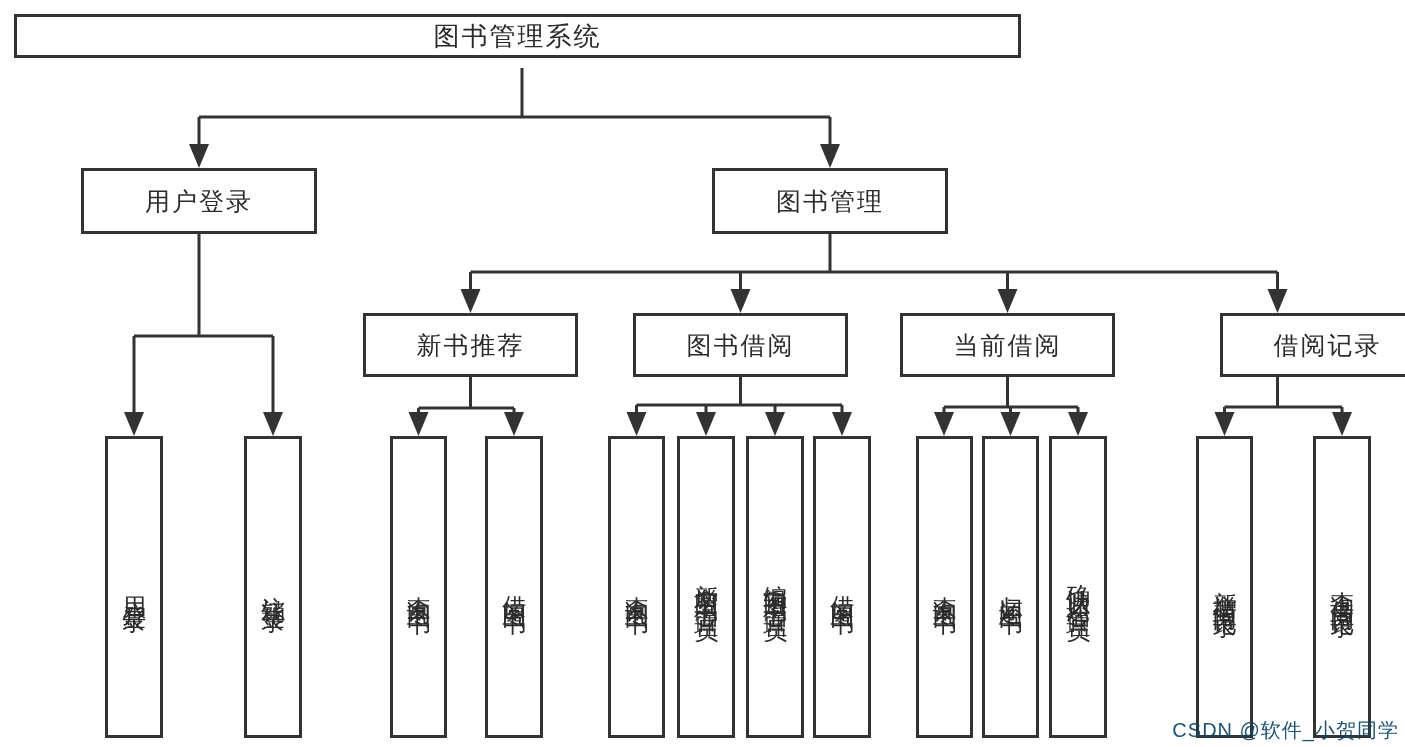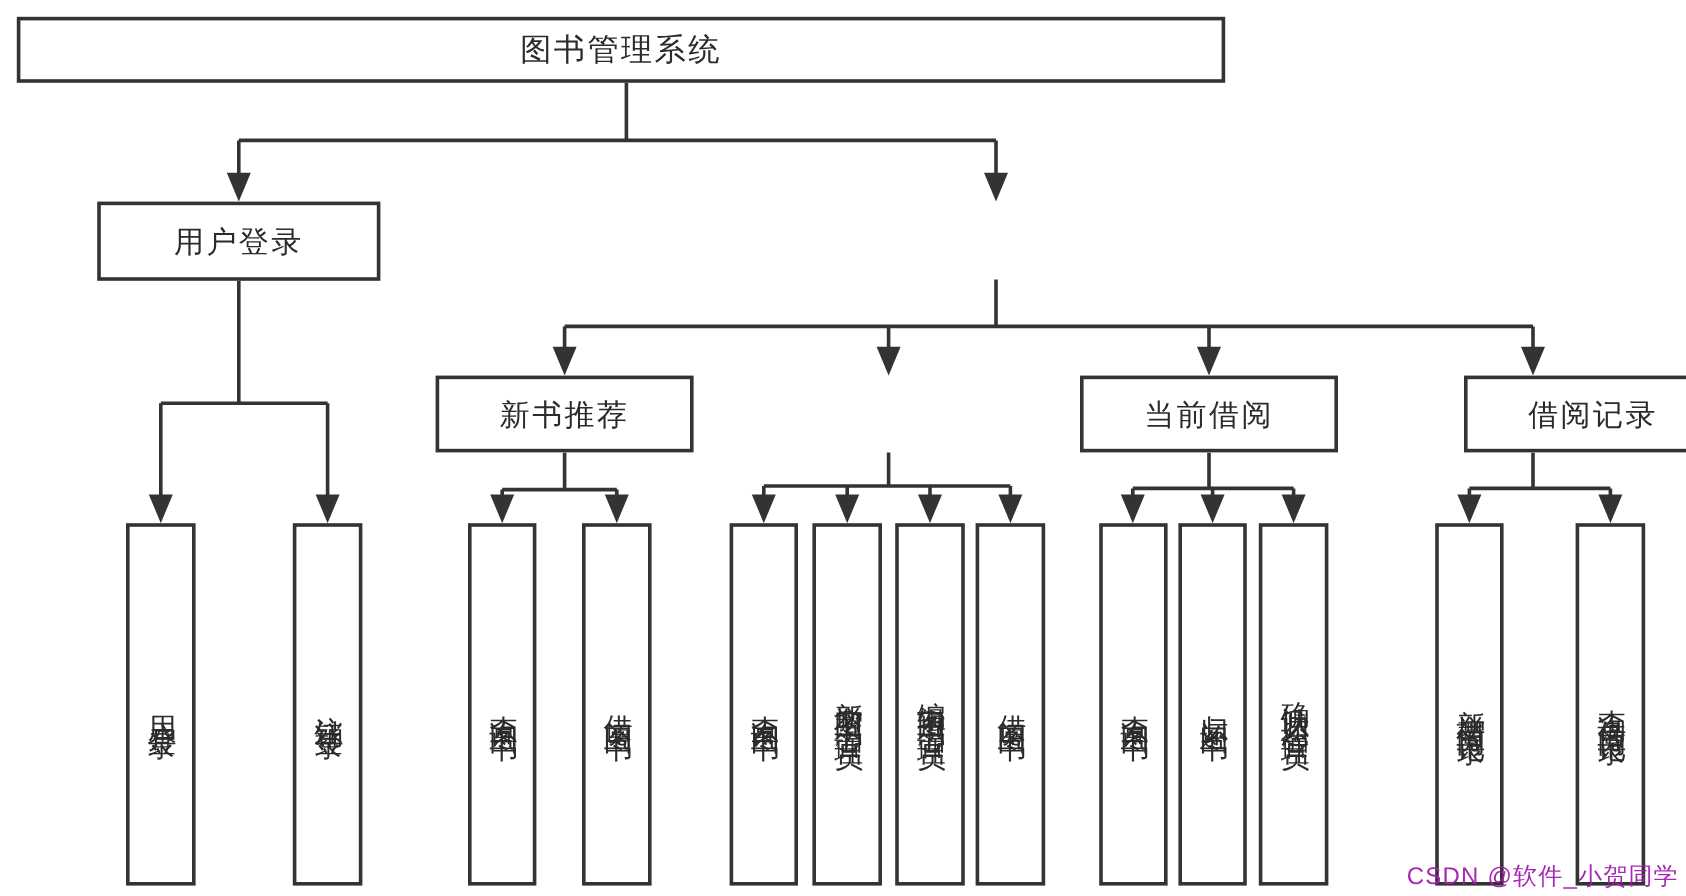--- a/index.html
+++ b/index.html
@@ -15,21 +15,21 @@
     display:flex;align-items:center;justify-content:center;z-index:2;
   }
   .h-label{font-size:25px;letter-spacing:2px;white-space:nowrap;}
   .root-label{font-size:26px;}
   .vtext{
     writing-mode:vertical-rl;text-orientation:mixed;
     font-size:24px;letter-spacing:5px;line-height:1.1;white-space:nowrap;
   }
   .watermark{
     position:absolute;right:6px;bottom:3px;z-index:5;
-    font-size:20px;color:#a21caf;letter-spacing:1px;opacity:.95;white-space:nowrap;
+    font-size:20px;color:#0c4a6e;letter-spacing:1px;opacity:.95;white-space:nowrap;
   }
 </style>
 </head>
 <body>
 
 <div class="stage">
 
   <svg class="connectors" viewBox="0 0 1405 747" xmlns="http://www.w3.org/2000/svg">
 
     <path d="M522 68 V117 M199 117 H830 M199 117 V148 M830 117 V148"></path>
@@ -59,30 +59,36 @@
     <path d="M1007.5 377 V407 M944 407 H1078 M944 407 V416 M1010.5 407 V416 M1078 407 V416"></path>
     <polygon points="934,412 954,412 944,436"></polygon>
     <polygon points="1000.5,412 1020.5,412 1010.5,436"></polygon>
     <polygon points="1068,412 1088,412 1078,436"></polygon>
 
     <path d="M1277.5 377 V407 M1224.5 407 H1342 M1224.5 407 V416 M1342 407 V416"></path>
     <polygon points="1214.5,412 1234.5,412 1224.5,436"></polygon>
     <polygon points="1332,412 1352,412 1342,436"></polygon>
   </svg>
 
-  <div class="node" style="left:14px;top:14px;width:1007px;height:55px;">
+  <div class="node" style="left:14px;top:14px;width:1007px;height:44px;">
     <span class="h-label root-label">图书管理系统</span>
   </div>
 
   <div class="node" style="left:81px;top:168px;width:236px;height:66px;">
     <span class="h-label">用户登录</span>
   </div>
+  <div class="node" style="left:712px;top:168px;width:236px;height:66px;">
+    <span class="h-label">图书管理</span>
+  </div>
 
   <div class="node" style="left:363px;top:313px;width:215px;height:64px;text-align:center;">
     <span class="h-label">新书推荐</span>
+  </div>
+  <div class="node" style="left:633px;top:313px;width:215px;height:64px;">
+    <span class="h-label">图书借阅</span>
   </div>
   <div class="node" style="left:900px;top:313px;width:215px;height:64px;">
     <span class="h-label">当前借阅</span>
   </div>
   <div class="node" style="left:1220px;top:313px;width:215px;height:64px;">
     <span class="h-label">借阅记录</span>
   </div>
 
   <div class="node" style="left:105px;top:436px;width:58px;height:302px;">
     <span class="vtext">用户登录</span>

